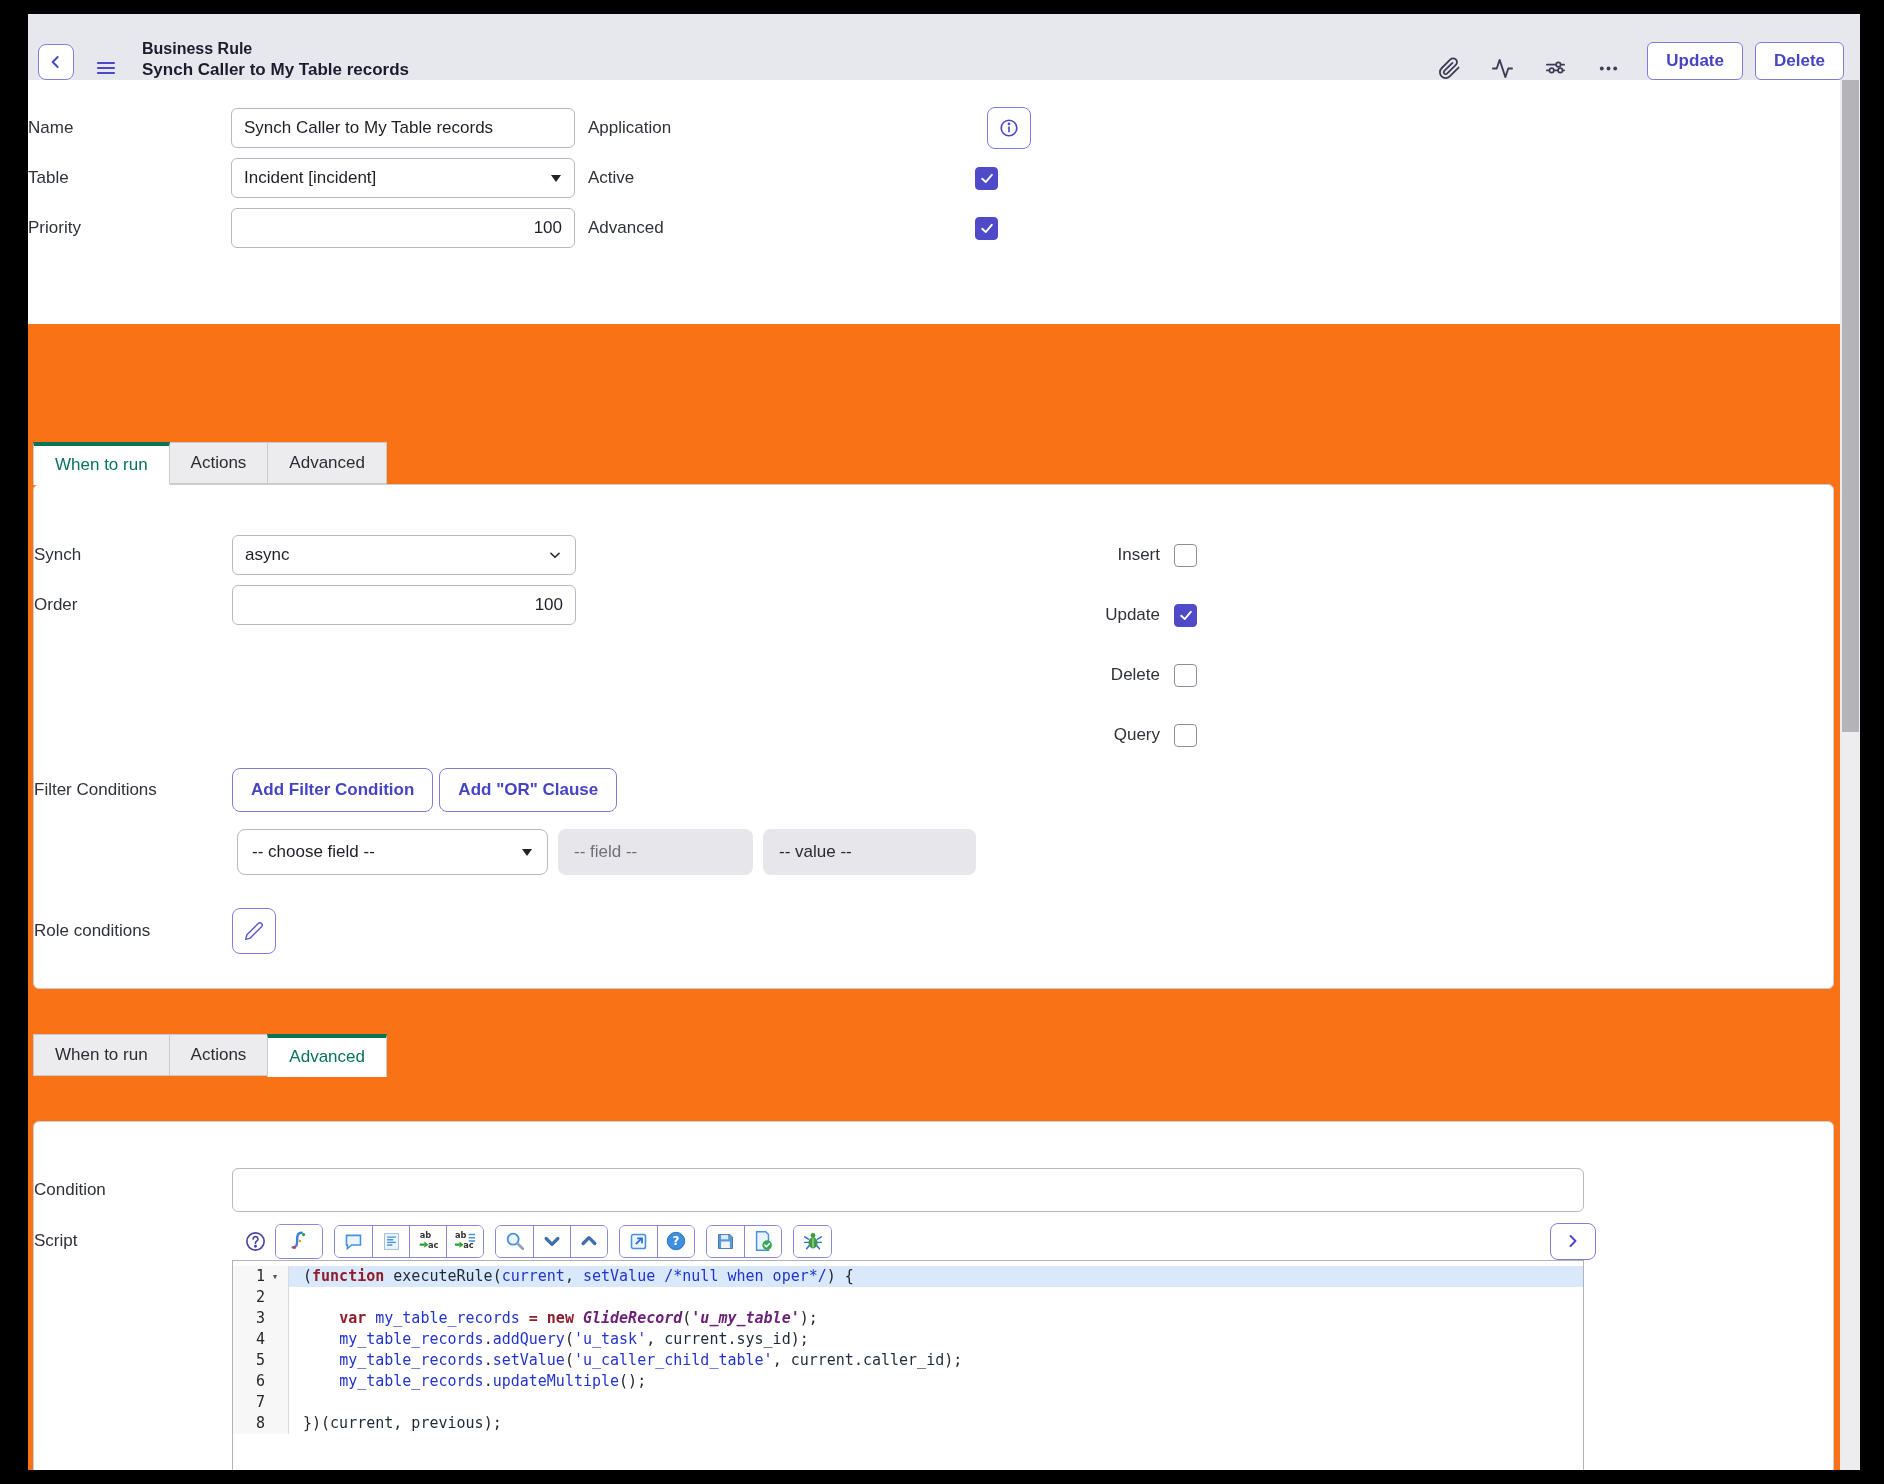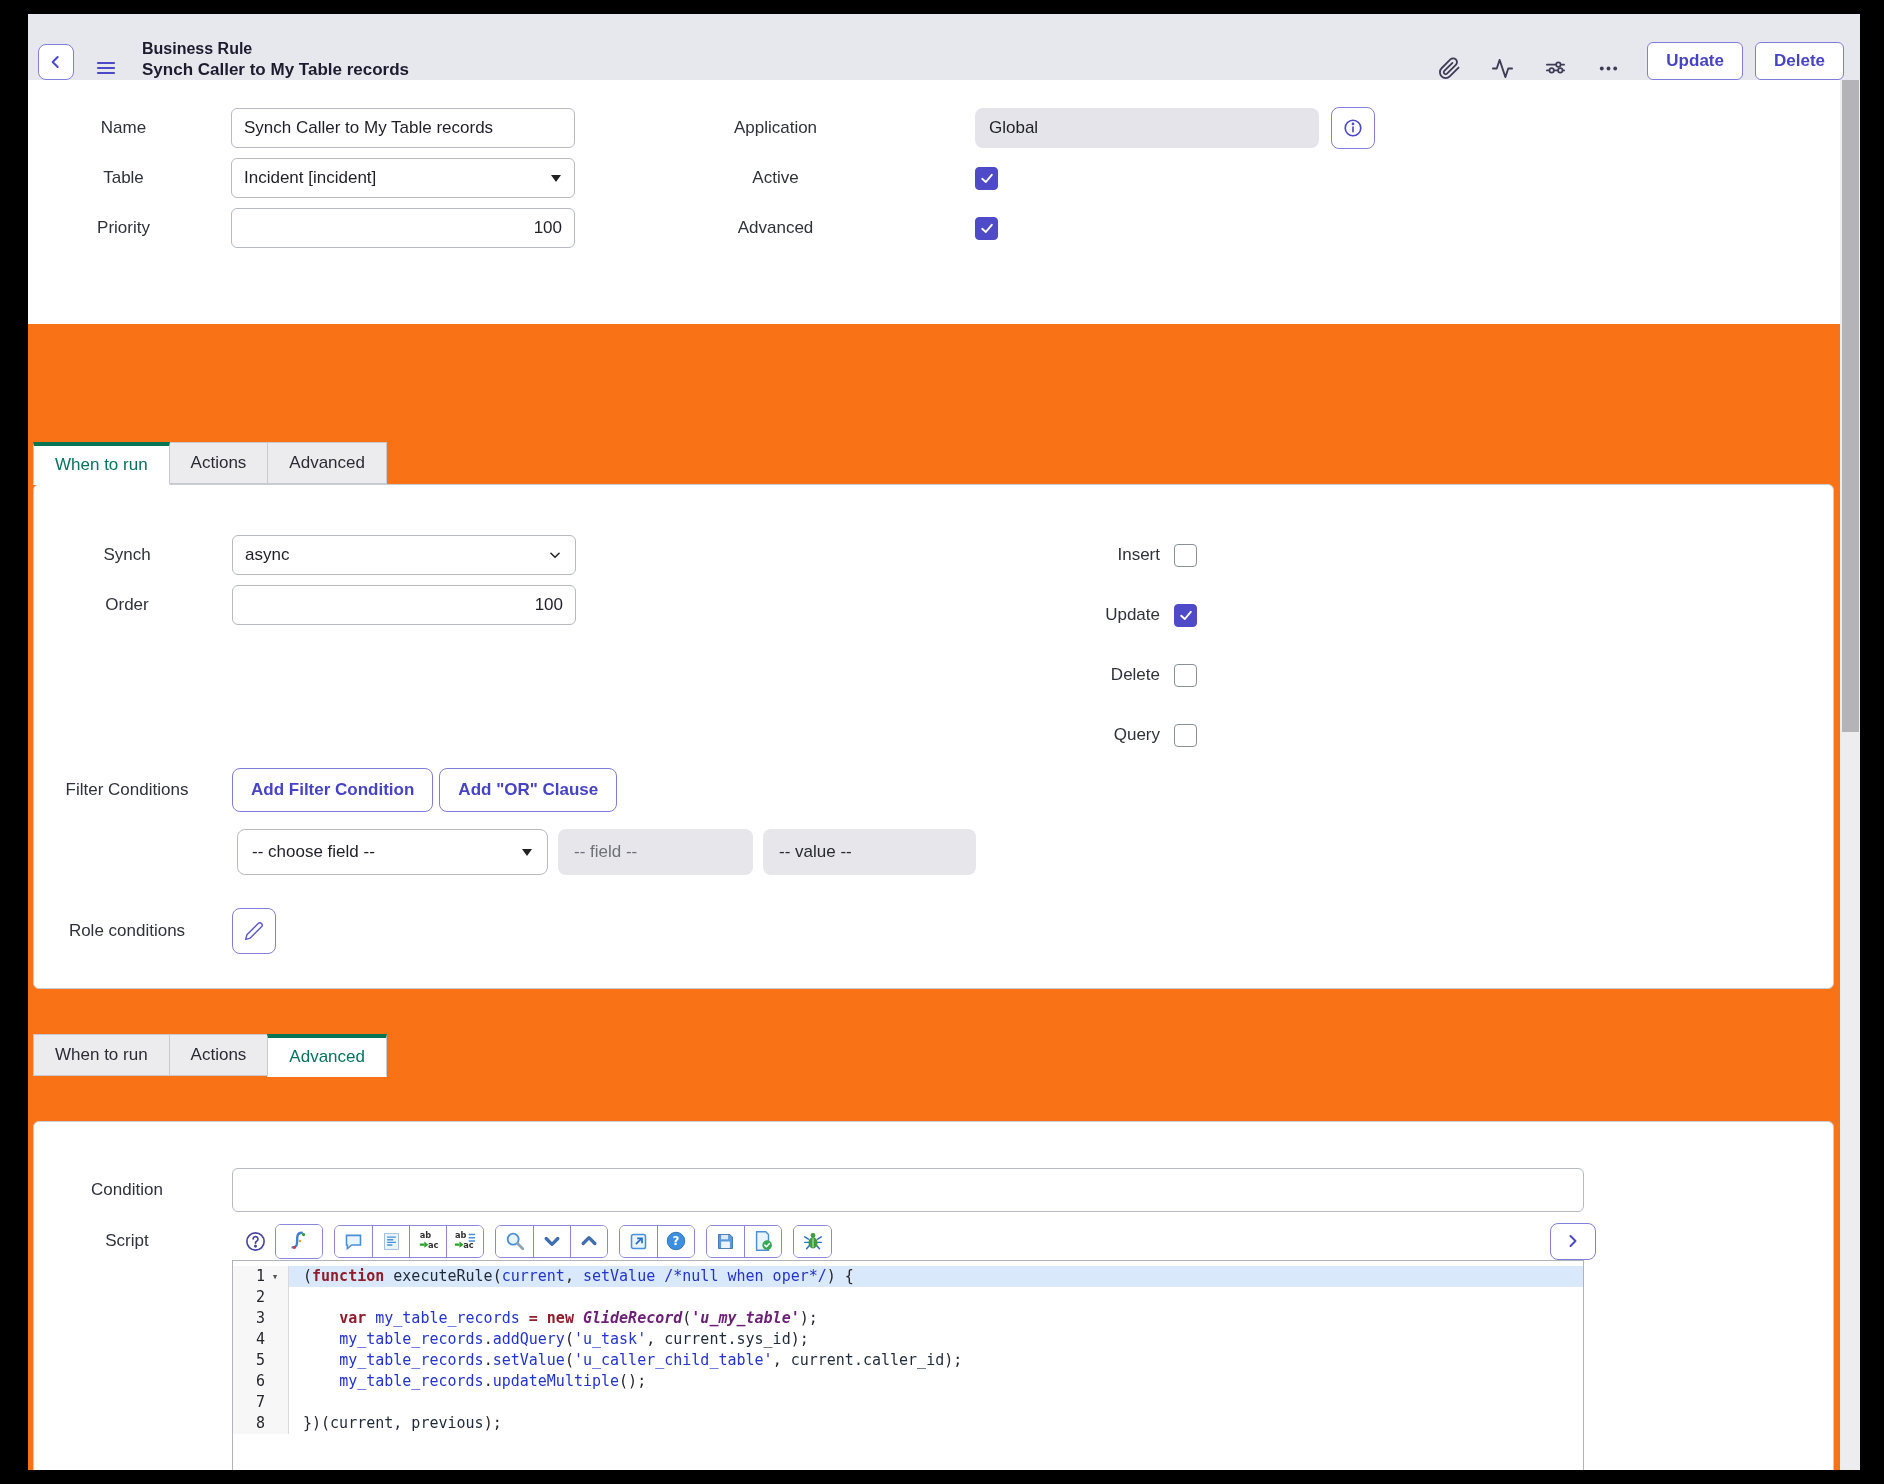--- a/index.html
+++ b/index.html
@@ -14,21 +14,21 @@
   .title-block { margin-left:24px; line-height:1.25; }
   .title-block .t1 { font-size:16px; font-weight:700; color:#1c1c2e; }
   .title-block .t2 { font-size:17px; font-weight:700; color:#1c1c2e; }
   .spacer { flex:1; }
   .hicon { color:#3c3c55; margin:0 15px; display:flex; align-items:center; }
   .hbtn { height:38px; padding:0 18px; margin-left:12px; background:#fff; border:1.6px solid #7f7dd9; border-radius:6px; color:#4744c4; font-size:17px; font-weight:700; display:flex; align-items:center; }
 
   
   .form-section { position:relative; height:244px; background:#fff; padding-top:28px; }
   .frow { display:flex; align-items:center; margin-bottom:10px; height:40px; }
-  .flabel { font-size:17px; color:#2f323a; text-align:center; margin-right:12px; flex:none; }
+  .flabel { font-size:17px; color:#2f323a; text-align:left; margin-right:12px; flex:none; }
   .w191 { width:191px; } .w375 { width:375px; } .w186 { width:186px; }
   .tinput { width:344px; height:40px; border:1px solid #b7bac3; border-radius:6px; font-size:17px; color:#1f1f28; padding:0 12px; font-family:"Liberation Sans",sans-serif; background:#fff; }
   .tinput.num { text-align:right; }
   .selectbox { width:344px; height:40px; border:1px solid #b7bac3; border-radius:6px; background:#fff; display:flex; align-items:center; padding:0 12px; font-size:17px; color:#1f1f28; }
   .selectbox .sel-text { flex:1; }
   .readonly-box { width:344px; height:40px; background:#e4e4ea; border-radius:8px; display:flex; align-items:center; padding:0 14px; font-size:17px; color:#1f1f28; }
   .fcol-left { position:absolute; left:0; top:28px; }
   .fcol-right { position:absolute; left:560px; top:28px; }
   .info-btn { width:44px; height:42px; margin-left:12px; }
   .cb { width:23px; height:23px; border:1.6px solid #8a8f98; border-radius:4px; background:#fff; display:flex; align-items:center; justify-content:center; }
@@ -174,21 +174,20 @@
         </div>
       </div>
       <div class="frow">
         <div class="flabel w191">Priority</div>
         <input class="tinput num" value="100" style="">
       </div>
     </div>
     <div class="fcol-right">
       <div class="frow">
         <div class="flabel w375">Application</div>
-        <div class="readonly-box">Global</div>
         <div class="icon-btn info-btn">
           <span style="display:flex">
             <svg width="22" height="22" viewBox="0 0 24 24" fill="none" stroke="currentColor" stroke-width="1.8" stroke-linecap="round">
                 <circle cx="12" cy="12" r="8.5"></circle>
                 <line x1="12" y1="11" x2="12" y2="16"></line>
                 <circle cx="12" cy="7.6" r="0.6" fill="currentColor"></circle>
               </svg>
           </span>
         </div>
       </div>

